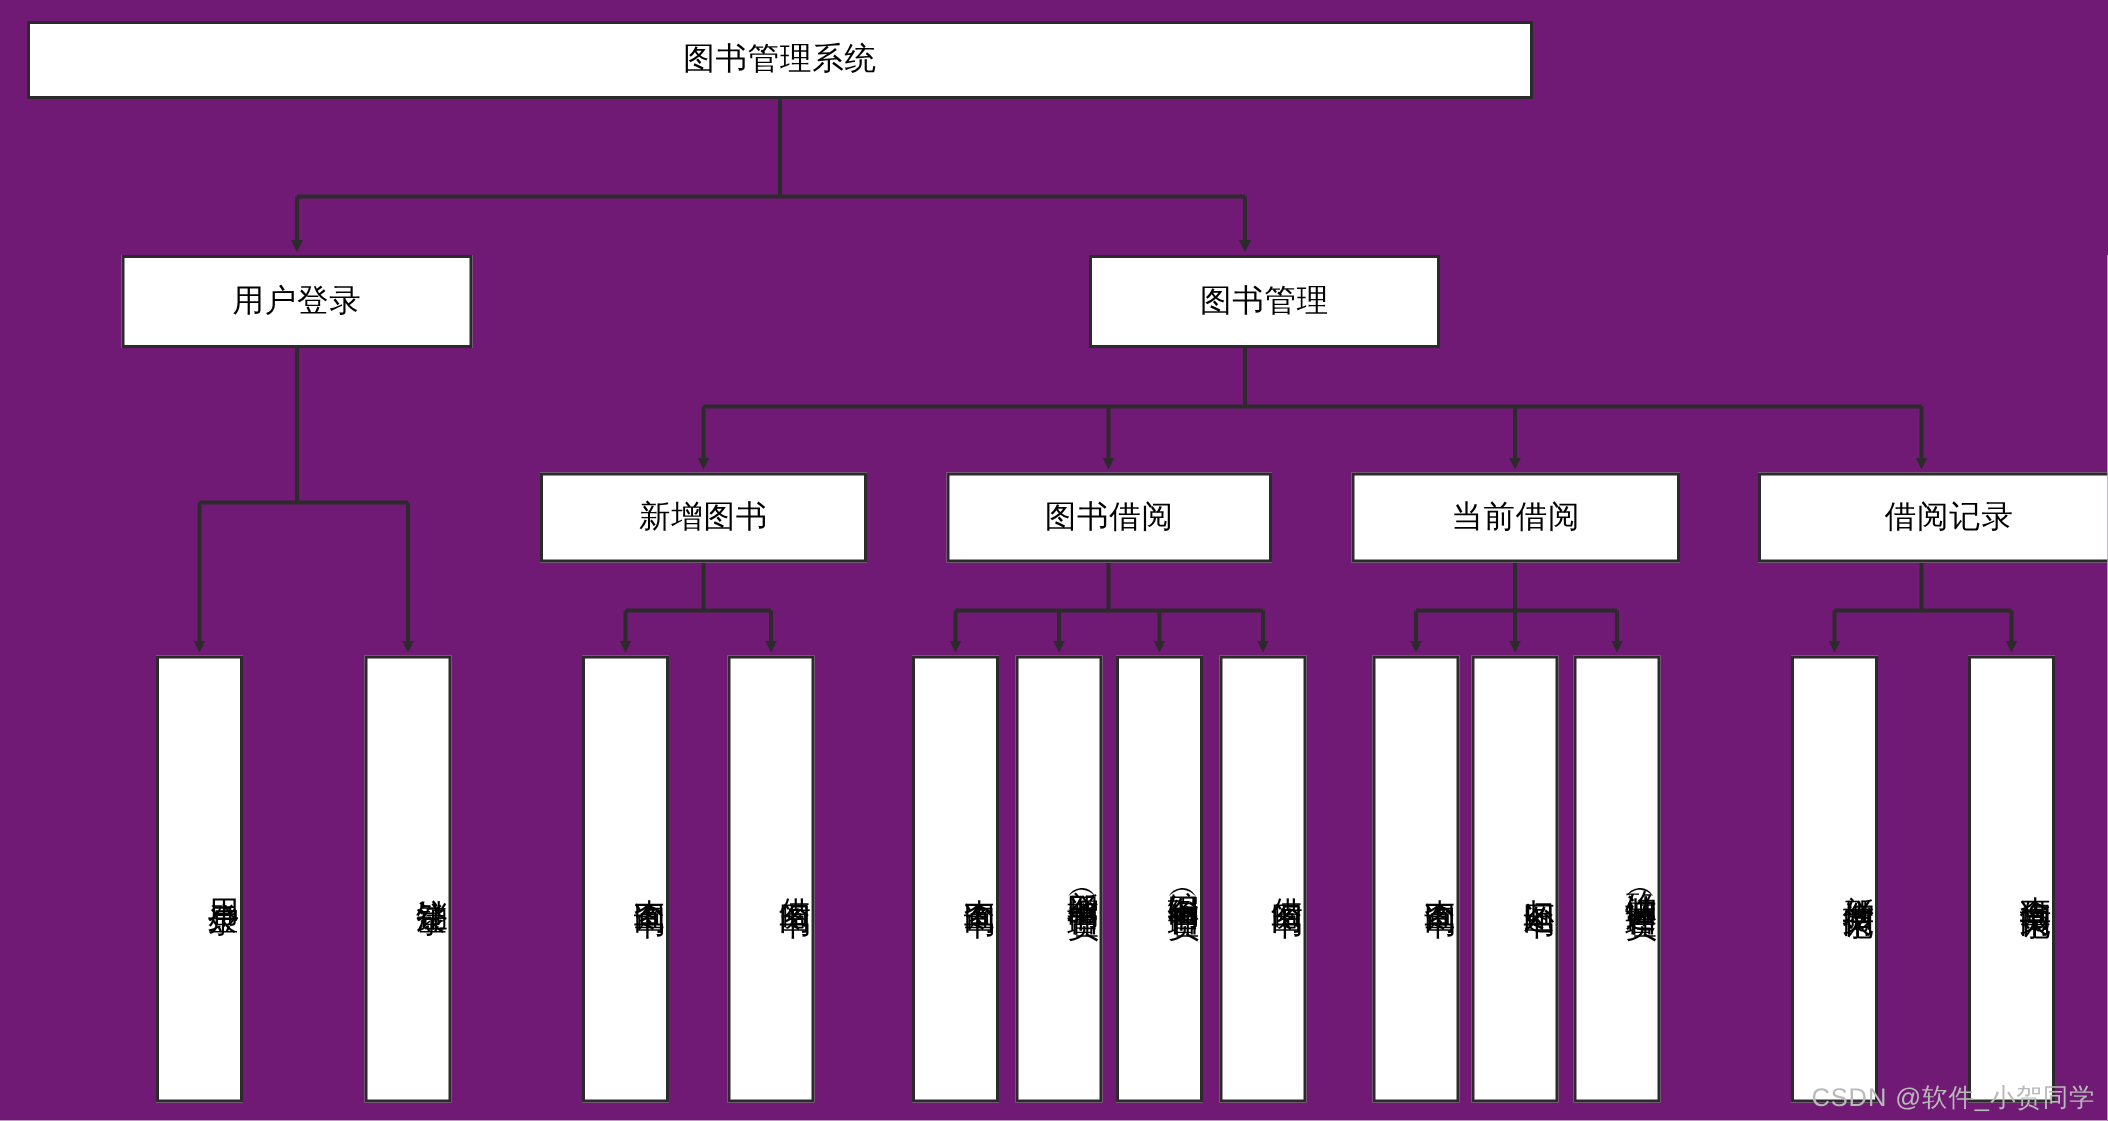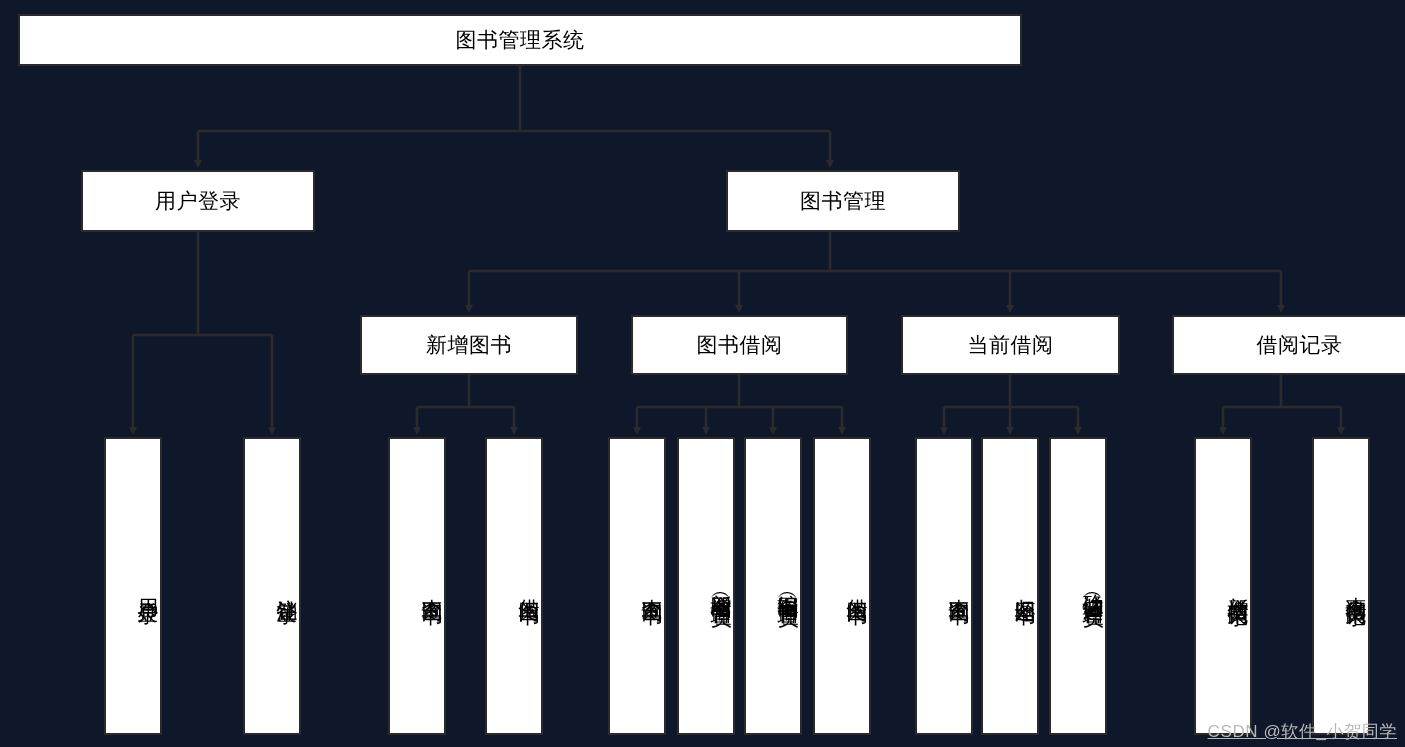--- a/index.html
+++ b/index.html
@@ -7,21 +7,21 @@
     padding: 0;
     background: #ffffff;
   }
   body {
     font-family: "Liberation Sans", "DejaVu Sans", sans-serif;
   }
   #canvas {
     position: relative;
     width: 1405px;
     height: 747px;
-    background: #0f172a;
+    background: #701a75;
     overflow: hidden;
   }
   #wires {
     position: absolute;
     left: 0;
     top: 0;
     width: 1405px;
     height: 747px;
     pointer-events: none;
   }
@@ -60,21 +60,20 @@
     font-size: 22px;
   }
   .watermark {
     position: absolute;
     right: 8px;
     bottom: 4px;
     font-size: 17px;
     color: #b9b9b9;
     letter-spacing: 0.6px;
     white-space: nowrap;
-    text-decoration: underline;
   }
 </style>
 </head>
 <body>
 
 <div id="canvas">
 
   <svg id="wires" viewBox="0 0 1405 747" width="1405" height="747" xmlns="http://www.w3.org/2000/svg">
     <defs>
       <marker id="arrow" markerWidth="10" markerHeight="10" refX="2" refY="4" orient="auto" markerUnits="userSpaceOnUse">

